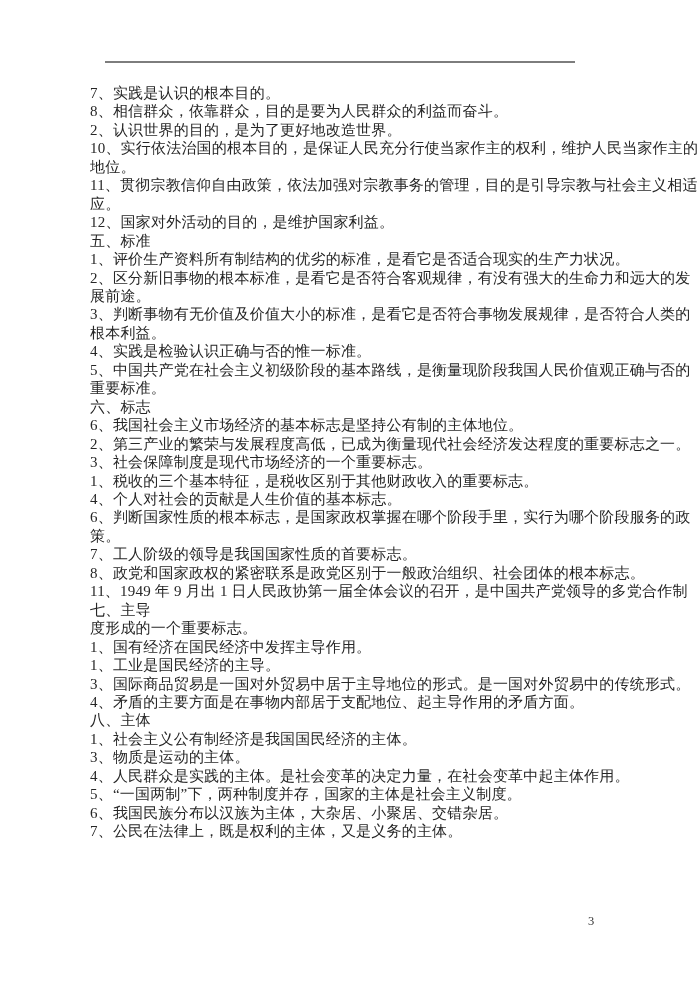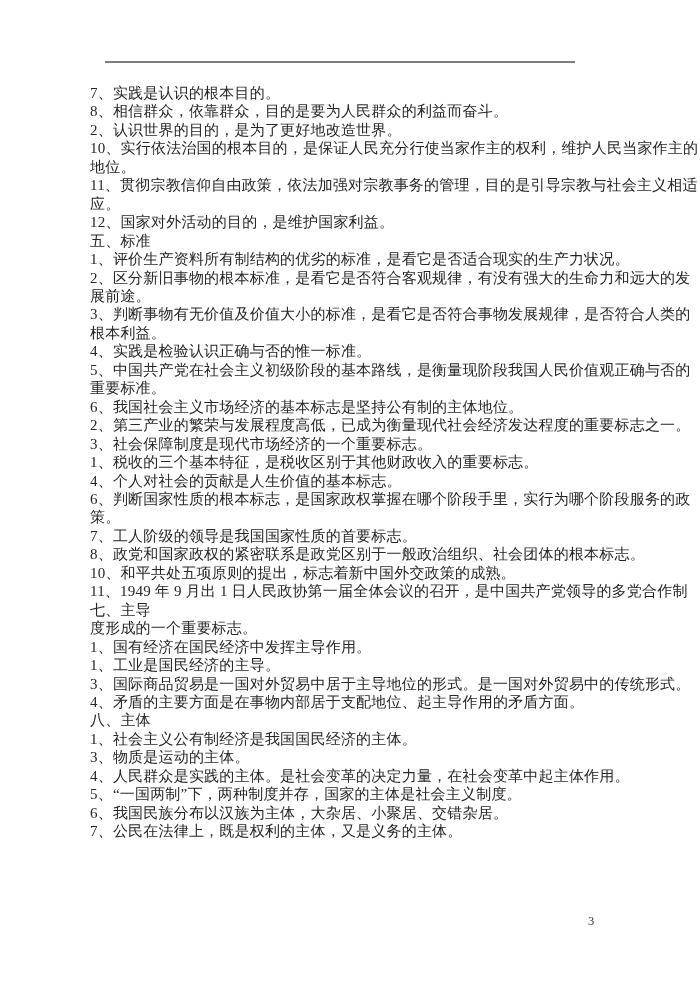--- a/index.html
+++ b/index.html
@@ -64,30 +64,30 @@
       <div class="text-line">12、国家对外活动的目的，是维护国家利益。</div>
       <div class="text-line">五、标准</div>
       <div class="text-line">1、评价生产资料所有制结构的优劣的标准，是看它是否适合现实的生产力状况。</div>
       <div class="text-line">2、区分新旧事物的根本标准，是看它是否符合客观规律，有没有强大的生命力和远大的发</div>
       <div class="text-line">展前途。</div>
       <div class="text-line">3、判断事物有无价值及价值大小的标准，是看它是否符合事物发展规律，是否符合人类的</div>
       <div class="text-line">根本利益。</div>
       <div class="text-line">4、实践是检验认识正确与否的惟一标准。</div>
       <div class="text-line">5、中国共产党在社会主义初级阶段的基本路线，是衡量现阶段我国人民价值观正确与否的</div>
       <div class="text-line">重要标准。</div>
+      <div class="text-line">六、标志</div>
       <div class="text-line">6、我国社会主义市场经济的基本标志是坚持公有制的主体地位。</div>
       <div class="text-line">2、第三产业的繁荣与发展程度高低，已成为衡量现代社会经济发达程度的重要标志之一。</div>
       <div class="text-line">3、社会保障制度是现代市场经济的一个重要标志。</div>
       <div class="text-line">1、税收的三个基本特征，是税收区别于其他财政收入的重要标志。</div>
       <div class="text-line">4、个人对社会的贡献是人生价值的基本标志。</div>
       <div class="text-line">6、判断国家性质的根本标志，是国家政权掌握在哪个阶段手里，实行为哪个阶段服务的政</div>
       <div class="text-line">策。</div>
       <div class="text-line">7、工人阶级的领导是我国国家性质的首要标志。</div>
       <div class="text-line">8、政党和国家政权的紧密联系是政党区别于一般政治组织、社会团体的根本标志。</div>
-      <div class="text-line">10、和平共处五项原则的提出，标志着新中国外交政策的成熟。</div>
       <div class="text-line">11、1949 年 9 月出 1 日人民政协第一届全体会议的召开，是中国共产党领导的多党合作制</div>
       <div class="text-line">七、主导</div>
       <div class="text-line">度形成的一个重要标志。</div>
       <div class="text-line">1、国有经济在国民经济中发挥主导作用。</div>
       <div class="text-line">1、工业是国民经济的主导。</div>
       <div class="text-line">3、国际商品贸易是一国对外贸易中居于主导地位的形式。是一国对外贸易中的传统形式。</div>
       <div class="text-line">4、矛盾的主要方面是在事物内部居于支配地位、起主导作用的矛盾方面。</div>
       <div class="text-line">八、主体</div>
       <div class="text-line">1、社会主义公有制经济是我国国民经济的主体。</div>
       <div class="text-line">3、物质是运动的主体。</div>

